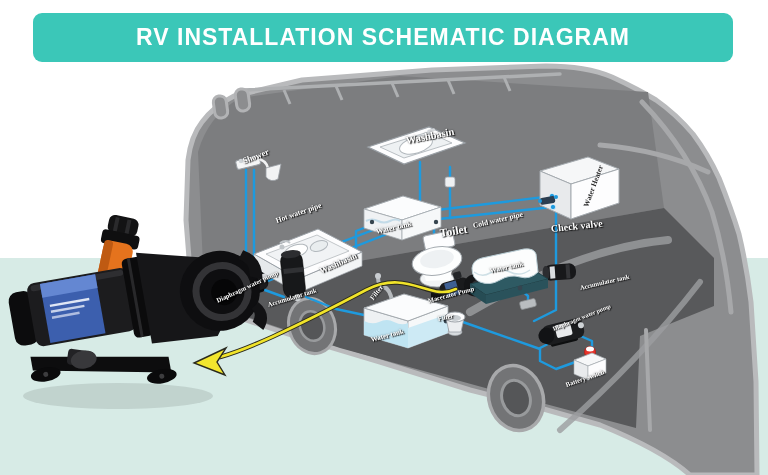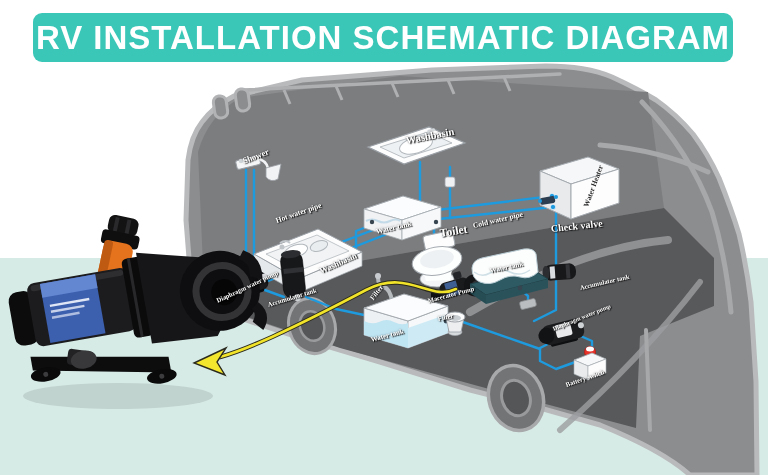--- a/index.html
+++ b/index.html
@@ -7,21 +7,21 @@
     position:relative;width:768px;height:475px;overflow:hidden;
     background:linear-gradient(#ffffff 0 258px,#d7ebe6 258px 100%);
     font-family:"Liberation Sans",sans-serif;
   }
   #banner{
     position:absolute;left:33px;top:13px;width:700px;height:49px;
     background:#3bc7b8;border-radius:9px;
     display:flex;align-items:center;justify-content:center;
   }
   #banner .title{
-    color:#ffffff;font-size:33px;font-weight:bold;letter-spacing:1px;white-space:nowrap;
+    color:#ffffff;font-size:23px;font-weight:bold;letter-spacing:1px;white-space:nowrap;
   }
   svg{position:absolute;left:0;top:0;}
   .lbl{
     position:absolute;color:#ffffff;font-family:"Liberation Serif",serif;font-weight:bold;
     white-space:nowrap;transform-origin:left center;line-height:1;
     text-shadow:1px 1px 1px rgba(0,0,0,.9),0 0 2px rgba(0,0,0,.55);
   }
   .lbl-dark{color:#2b2b2b;text-shadow:none;}
 </style>
 </head>

